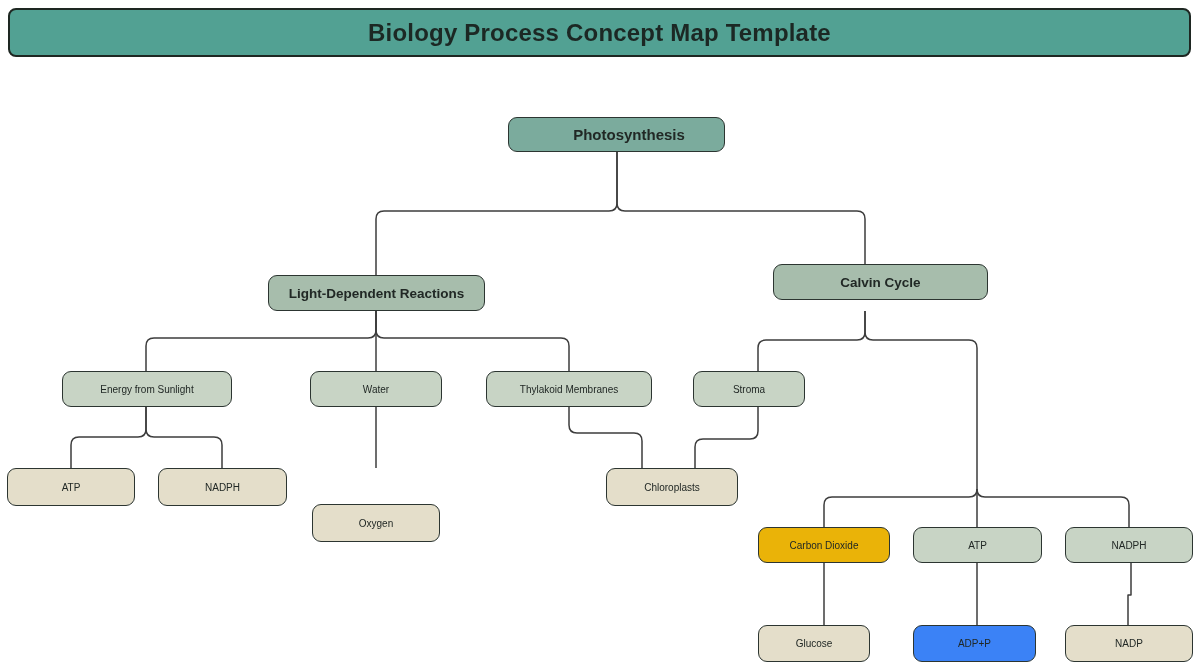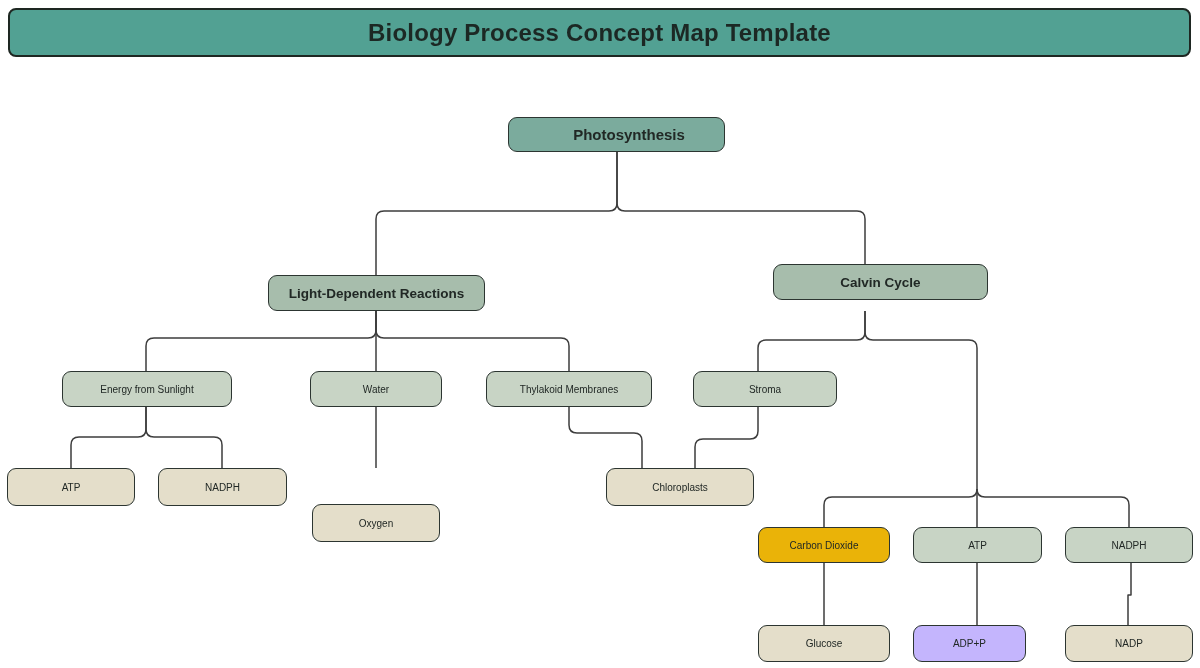--- a/index.html
+++ b/index.html
@@ -79,47 +79,47 @@
       </div>
       <div class="node level3" style="left: 62px; top: 371px; width: 170px; height: 36px; background: rgb(200, 212, 197); border-color: rgb(44, 53, 49);">
         <span>Energy from Sunlight</span>
       </div>
       <div class="node level3" style="left: 310px; top: 371px; width: 132px; height: 36px; background: rgb(200, 212, 197); border-color: rgb(44, 53, 49);">
         <span>Water</span>
       </div>
       <div class="node level3" style="left: 486px; top: 371px; width: 166px; height: 36px; background: rgb(200, 212, 197); border-color: rgb(44, 53, 49);">
         <span>Thylakoid Membranes</span>
       </div>
-      <div class="node level3" style="left: 693px; top: 371px; width: 144px; height: 36px; background: rgb(200, 212, 197); border-color: rgb(44, 53, 49);">
+      <div class="node level3" style="left: 693px; top: 371px; width: 112px; height: 36px; background: rgb(200, 212, 197); border-color: rgb(44, 53, 49);">
         <span>Stroma</span>
       </div>
       <div class="node level4" style="left: 7px; top: 468px; width: 128px; height: 38px; background: rgb(228, 222, 202); border-color: rgb(44, 53, 49);">
         <span>ATP</span>
       </div>
       <div class="node level4" style="left: 158px; top: 468px; width: 129px; height: 38px; background: rgb(228, 222, 202); border-color: rgb(44, 53, 49);">
         <span>NADPH</span>
       </div>
       <div class="node level4" style="left: 312px; top: 468px; width: 128px; height: 38px; background: rgb(228, 222, 202); border-color: rgb(44, 53, 49); margin-top: 36px;">
         <span>Oxygen</span>
       </div>
-      <div class="node level4" style="left: 606px; top: 468px; width: 148px; height: 38px; background: rgb(228, 222, 202); border-color: rgb(44, 53, 49);">
+      <div class="node level4" style="left: 606px; top: 468px; width: 132px; height: 38px; background: rgb(228, 222, 202); border-color: rgb(44, 53, 49);">
         <span>Chloroplasts</span>
       </div>
       <div class="node level3" style="left: 758px; top: 527px; width: 132px; height: 36px; background: #eab308; border-color: rgb(44, 53, 49);">
         <span>Carbon Dioxide</span>
       </div>
       <div class="node level3" style="left: 913px; top: 527px; width: 129px; height: 36px; background: rgb(200, 212, 197); border-color: rgb(44, 53, 49);">
         <span>ATP</span>
       </div>
       <div class="node level3" style="left: 1065px; top: 527px; width: 128px; height: 36px; background: rgb(200, 212, 197); border-color: rgb(44, 53, 49);">
         <span>NADPH</span>
       </div>
-      <div class="node level4" style="left: 758px; top: 625px; width: 132px; height: 37px; background: rgb(228, 222, 202); border-color: rgb(44, 53, 49);">
+      <div class="node level4" style="left: 758px; top: 625px; width: 112px; height: 37px; background: rgb(228, 222, 202); border-color: rgb(44, 53, 49);">
         <span>Glucose</span>
       </div>
-      <div class="node level4" style="left: 913px; top: 625px; width: 113px; height: 37px; background: #c4b5fd; border-color: rgb(44, 53, 49);">
+      <div class="node level4" style="left: 913px; top: 625px; width: 123px; height: 37px; background: #3b82f6; border-color: rgb(44, 53, 49);">
         <span>ADP+P</span>
       </div>
       <div class="node level4" style="left: 1065px; top: 625px; width: 128px; height: 37px; background: rgb(228, 222, 202); border-color: rgb(44, 53, 49);">
         <span>NADP</span>
       </div>
     </div>
 </div>
 
 </body></html>

